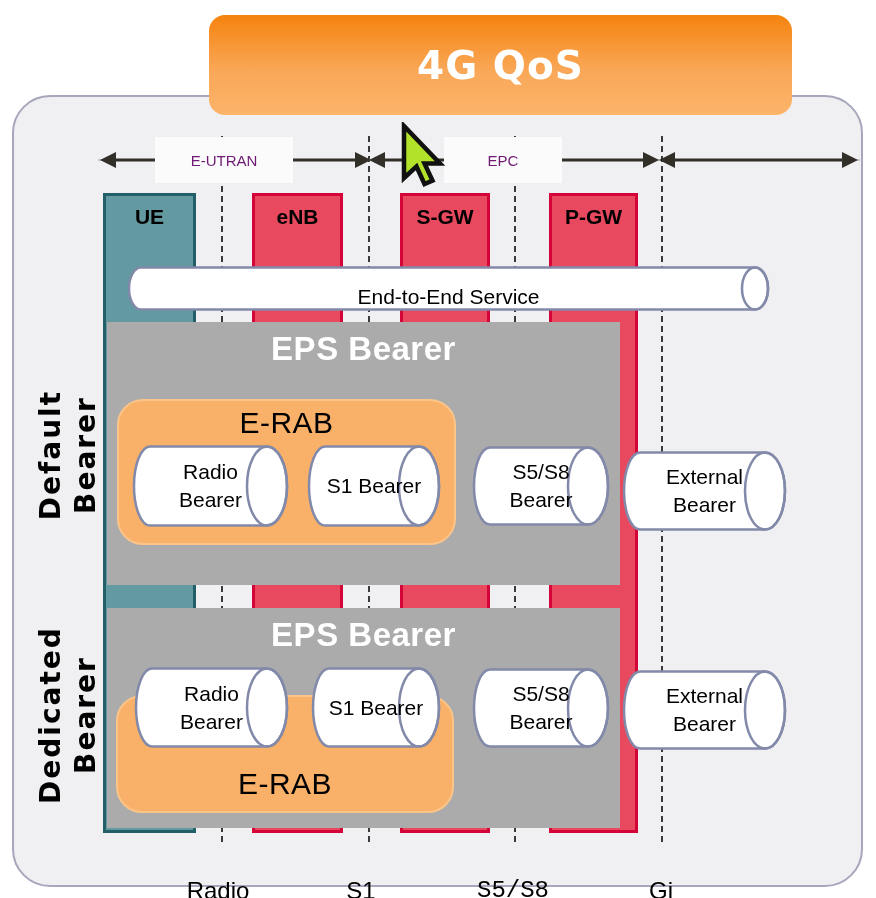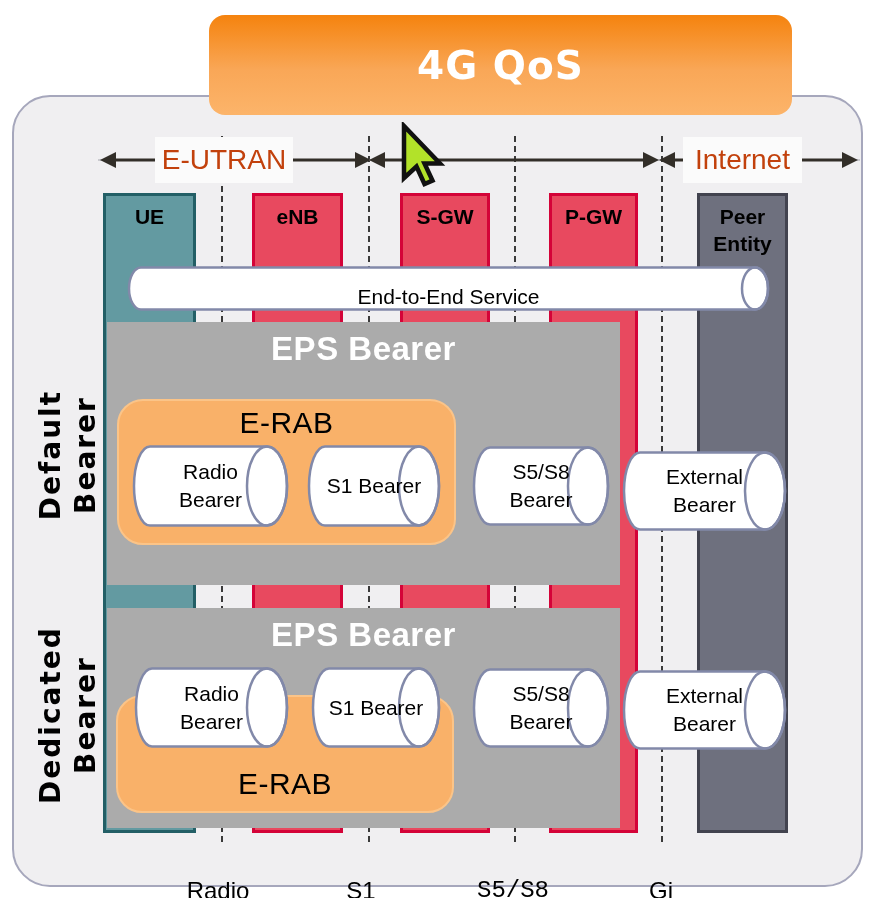--- a/index.html
+++ b/index.html
@@ -39,21 +39,21 @@
   .col-enb{left:252px;width:91px;background:#E8495F;border-color:#D40338;}
   .col-sgw{left:400px;width:90px;background:#E8495F;border-color:#D40338;}
   .col-pgw{left:549px;width:89px;background:#E8495F;border-color:#D40338;}
   .col-peer{left:697px;width:91px;background:#6E707E;border-color:#42434F;}
 
   
   .arrows{position:absolute;left:88px;top:142px;z-index:5;}
   .seg-label{
     position:absolute;top:137px;height:46px;background:#FBFBFB;z-index:6;
     display:flex;align-items:center;justify-content:center;
-    font-size:28px;color:#c2410c;
+    font-size:15px;color:#701a75;
   }
   .seg-eutran{left:155px;width:138px;}
   .seg-epc{left:444px;width:118px;}
   .seg-internet{left:683px;width:119px;}
 
   
   .cyl{position:absolute;z-index:5;}
   .cyl svg{position:absolute;left:0;top:0;overflow:visible;}
   .cyl-label{
     position:absolute;inset:0;display:flex;align-items:center;justify-content:center;
@@ -147,42 +147,39 @@
   </div>
   <div class="col col-enb">
     <div class="col-label">eNB</div>
   </div>
   <div class="col col-sgw">
     <div class="col-label">S-GW</div>
   </div>
   <div class="col col-pgw">
     <div class="col-label">P-GW</div>
   </div>
-  <div class="col col-peer">
-    <div class="col-label">Peer Entity</div>
-  </div>
 
   <svg class="arrows" width="782" height="36">
     <line x1="10" y1="18" x2="772" y2="18" stroke="#C9C9CE" stroke-width="2"></line>
 
     <line x1="26" y1="18" x2="269" y2="18" stroke="#322E28" stroke-width="3"></line>
     <polygon points="12,18 28,10 28,26" fill="#322E28"></polygon>
     <polygon points="283,18 267,10 267,26" fill="#322E28"></polygon>
 
     <line x1="295" y1="18" x2="557" y2="18" stroke="#322E28" stroke-width="3"></line>
     <polygon points="281,18 297,10 297,26" fill="#322E28"></polygon>
     <polygon points="571,18 555,10 555,26" fill="#322E28"></polygon>
 
     <line x1="585" y1="18" x2="756" y2="18" stroke="#322E28" stroke-width="3"></line>
     <polygon points="571,18 587,10 587,26" fill="#322E28"></polygon>
     <polygon points="770,18 754,10 754,26" fill="#322E28"></polygon>
   </svg>
 
   <div class="seg-label seg-eutran">E-UTRAN</div>
-  <div class="seg-label seg-internet">Internet</div>
+  <div class="seg-label seg-epc">EPC</div>
 
   <div class="cyl e2e">
     <svg width="643" height="45">
       <path d="M 628 1.5 H 14 A 12 21 0 0 0 14 43.5 H 628 A 13 21 0 0 0 628 1.5 Z" fill="#ffffff" stroke="#8289A9" stroke-width="2.5"></path>
       <ellipse cx="628" cy="22.5" rx="13" ry="21" fill="none" stroke="#8289A9" stroke-width="2.5"></ellipse>
     </svg>
     <div class="cyl-label">
       <span>End-to-End Service</span>
     </div>
   </div>

